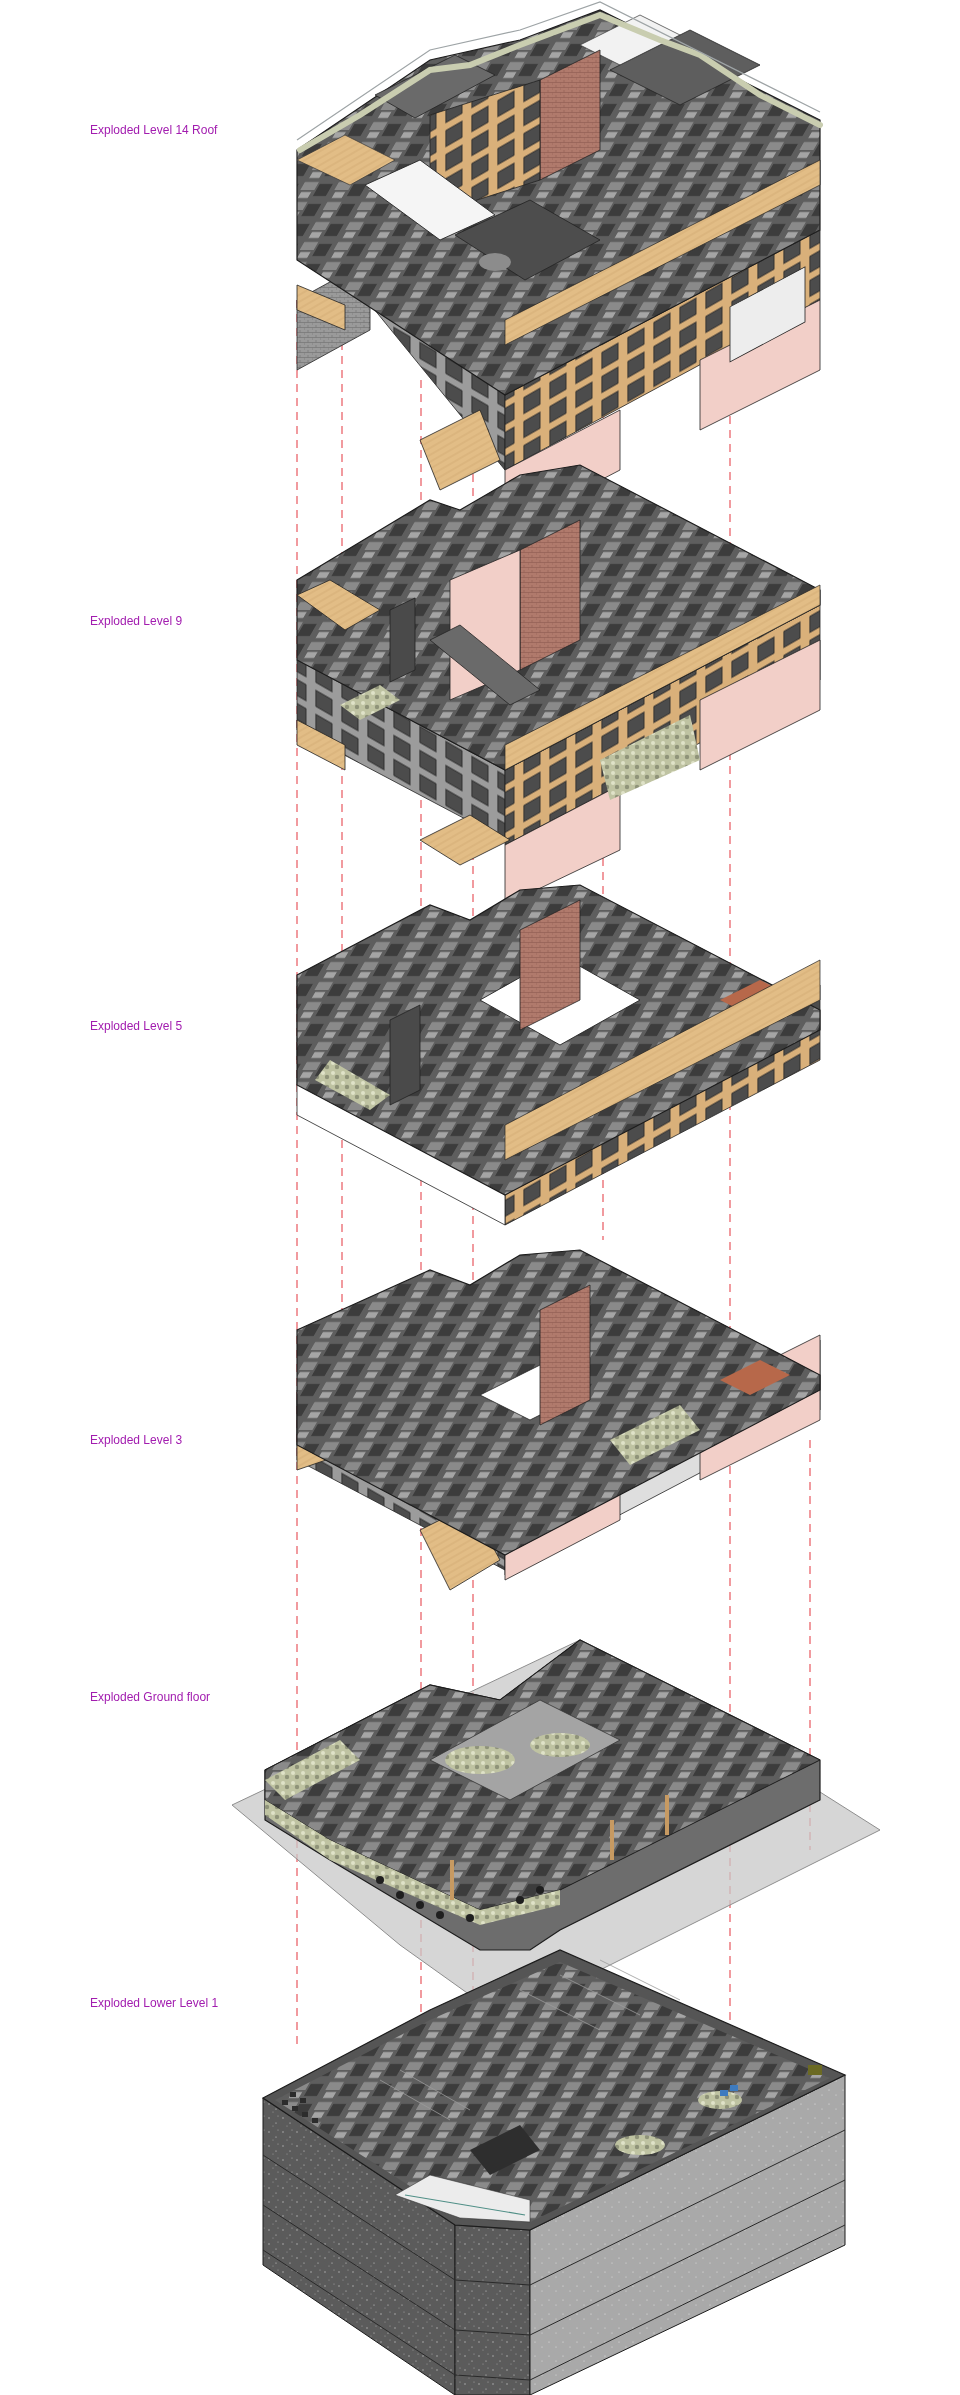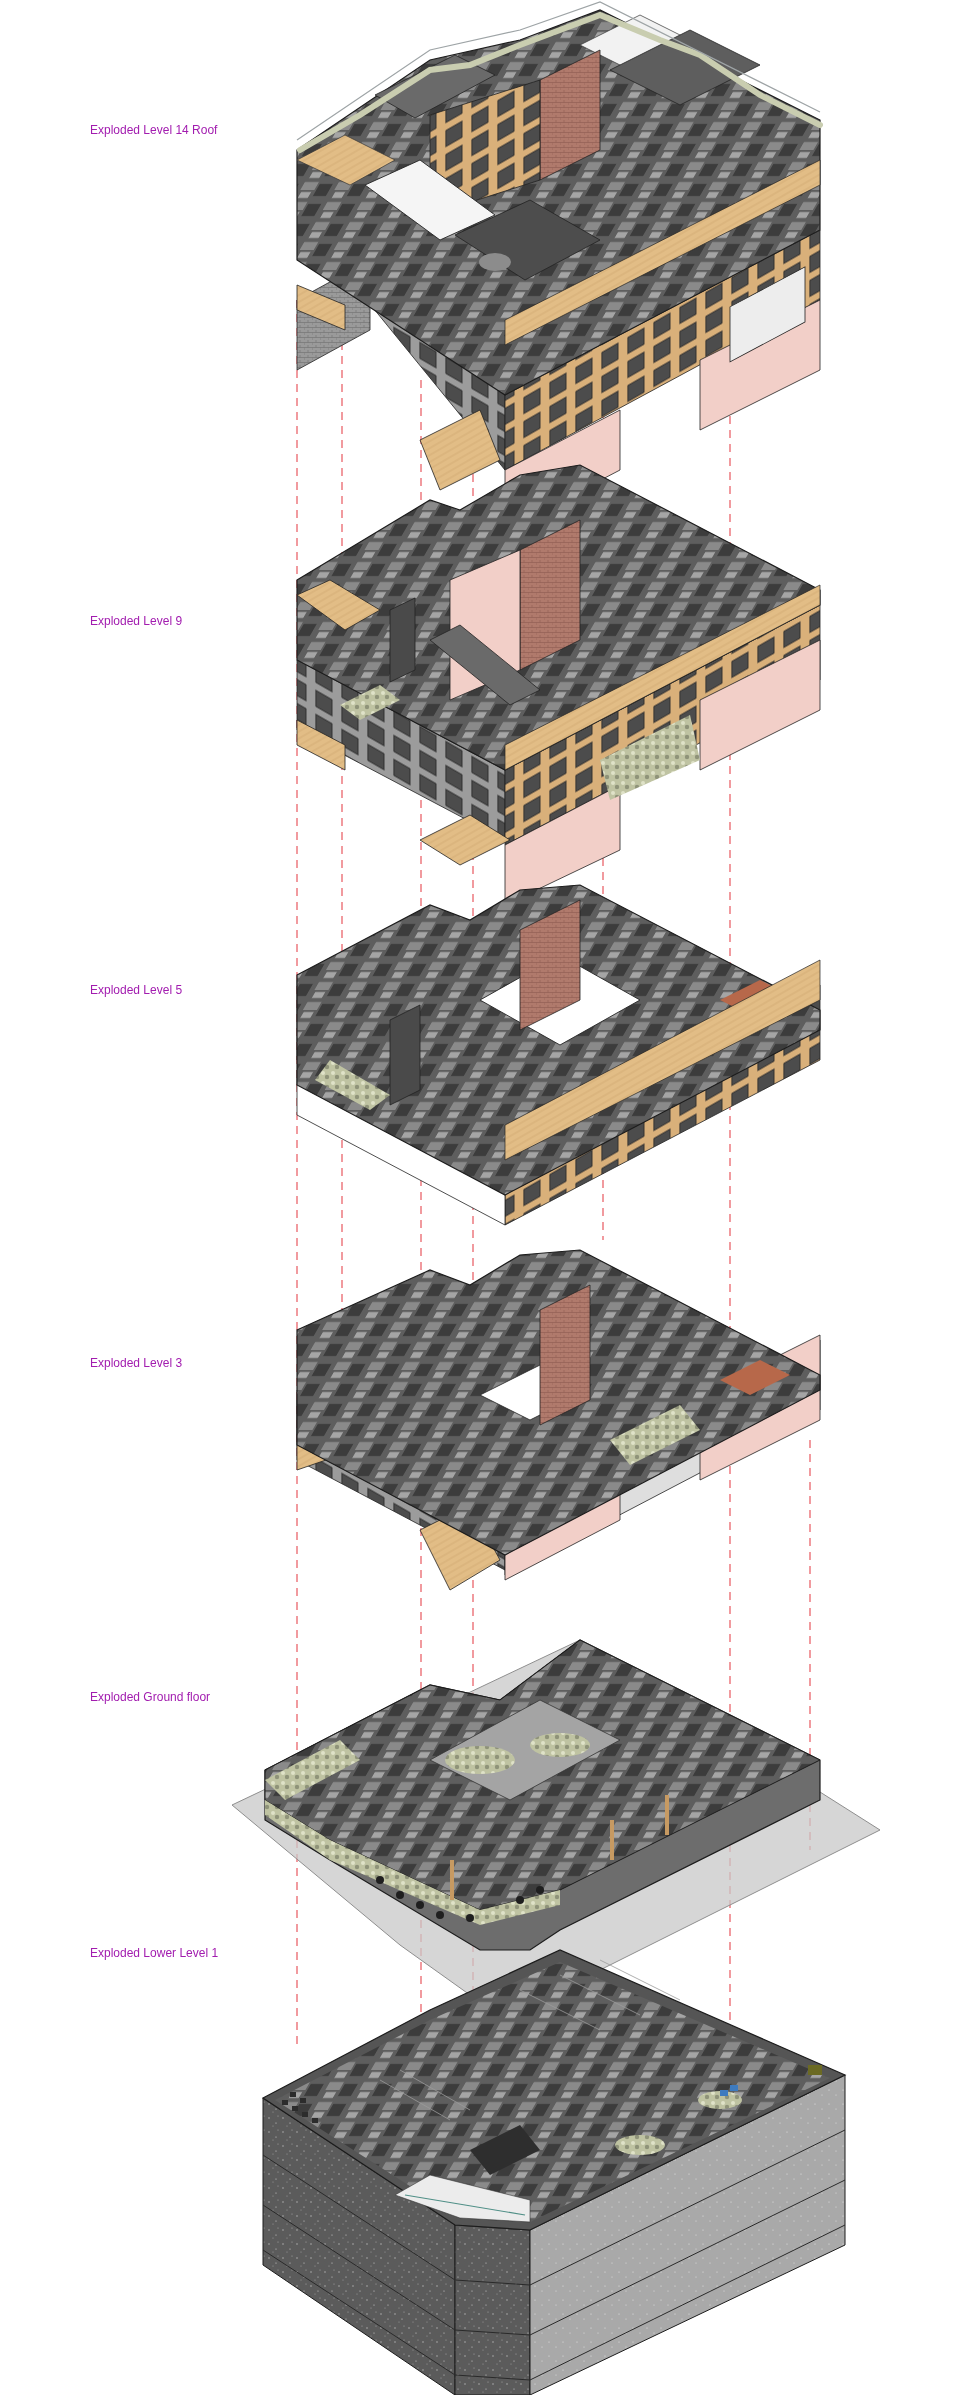--- a/index.html
+++ b/index.html
@@ -8,24 +8,24 @@
   .label { position: absolute; left: 90px; font-size: 12px; color: #a21caf;
            white-space: nowrap; line-height: 1; letter-spacing: 0; }
   svg.canvas { position: absolute; left: 0; top: 0; }
   .plate-level { cursor: default; }
 </style>
 </head>
 <body>
 
 <div class="label" style="top:124px">Exploded Level 14 Roof</div>
 <div class="label" style="top:615px">Exploded Level 9</div>
-<div class="label" style="top:984px">Exploded Level 5</div>
-<div class="label" style="top:1357px">Exploded Level 3</div>
+<div class="label" style="top:1020px">Exploded Level 5</div>
+<div class="label" style="top:1434px">Exploded Level 3</div>
 <div class="label" style="top:1691px">Exploded Ground floor</div>
-<div class="label" style="top:1947px">Exploded Lower Level 1</div>
+<div class="label" style="top:1997px">Exploded Lower Level 1</div>
 
 <svg class="canvas" width="960" height="2395" viewBox="0 0 960 2395" xmlns="http://www.w3.org/2000/svg">
   <defs>
     <pattern id="brick" width="8" height="5" patternUnits="userSpaceOnUse">
       <rect width="8" height="5" fill="#b07a6c"></rect>
       <path d="M0 2.5 H8 M4 0 V2.5 M0 2.5 V5" stroke="#8d5b50" stroke-width="0.6"></path>
     </pattern>
     <pattern id="greybrick" width="8" height="5" patternUnits="userSpaceOnUse">
       <rect width="8" height="5" fill="#9a9a9a"></rect>
       <path d="M0 2.5 H8 M4 0 V2.5 M0 2.5 V5" stroke="#6e6e6e" stroke-width="0.6"></path>

